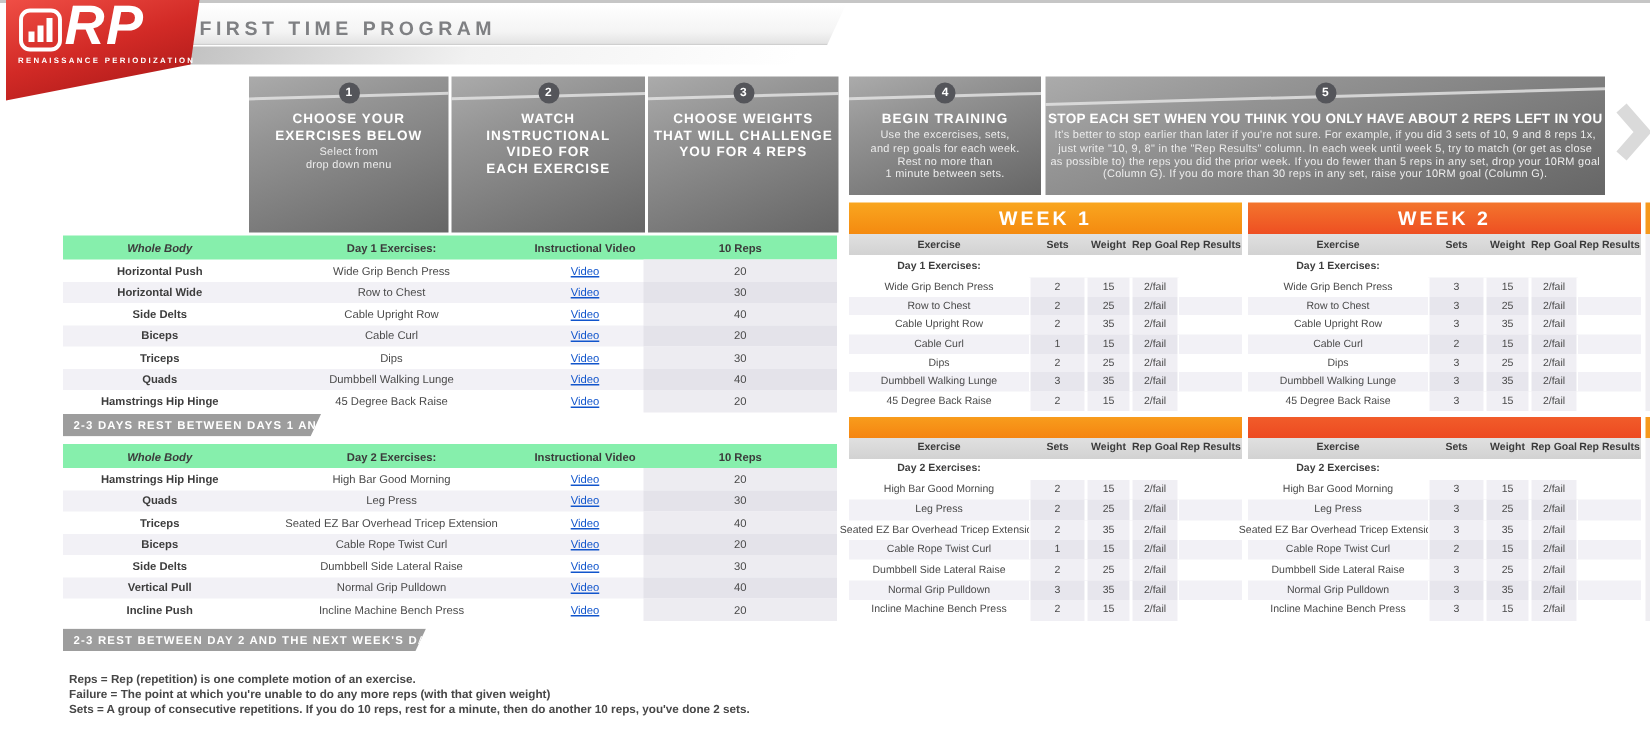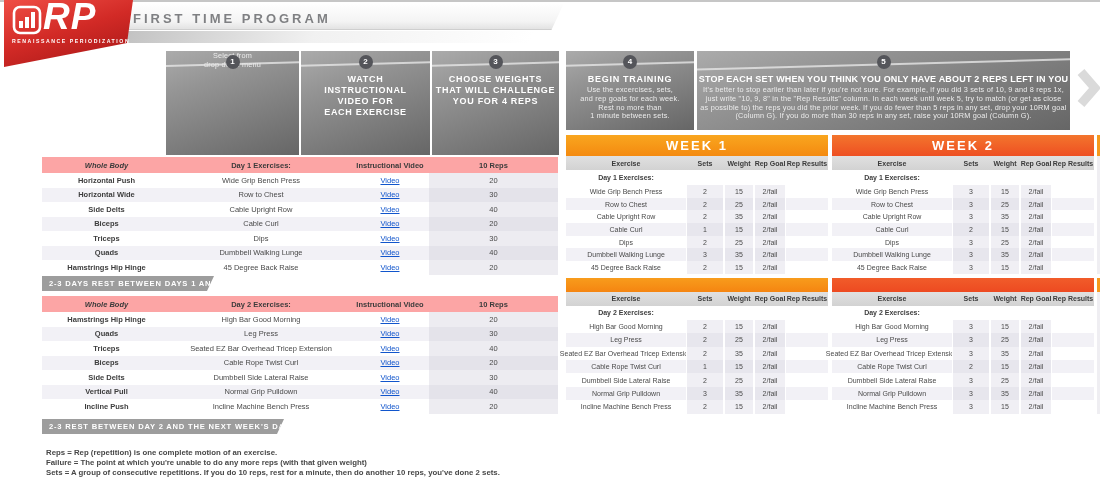--- a/index.html
+++ b/index.html
@@ -46,21 +46,21 @@
   .step4 { left:566px; width:128px; height:79px; }
   .step5 { left:697px; width:373px; height:79px; }
   .step5 .step-title { letter-spacing:.2px; }
 
   .chevron { position:absolute; left:1076px; top:67px; }
 
   
   .ltable { position:absolute; left:42px; width:516px; }
   .ltable-d1 { top:157px; } .ltable-d2 { top:296px; }
   .lrow { display:grid; grid-template-columns:129px 180px 78px 129px; }
-  .lhead { height:16px; background:#fca5a5; }
+  .lhead { height:16px; background:#86efac; }
   .lhead .cell { font-weight:bold; color:#3b3b3b; }
   .ldata { height:14.5px; }
   .lrows > div:nth-of-type(even) { background:#f2f1f6; }
   .cell { display:flex; align-items:center; justify-content:center; font-size:7.5px;
     color:#4a4a4a; white-space:nowrap; }
   .cell.muscle { font-weight:bold; color:#3d3d3d; }
   .cell.wholebody { font-style:italic; }
   .cell.reps { background:#edecf1; }
   .lrows > div:nth-of-type(even) .cell.reps { background:#e4e3ea; }
   a.vlink { color:#1155cc; text-decoration:underline; font-size:7.5px; cursor:pointer; }
@@ -132,20 +132,22 @@
         <rect x="27" y="12" width="4" height="16" fill="#ffffff"></rect>
       </g>
     </svg>
     <div class="logo-rp">RP</div>
     <div class="logo-brand">RENAISSANCE PERIODIZATION</div>
   </div>
 
   <div class="step step1">
     <div class="ribbon"></div>
     <div class="step-num">1</div>
+    <div class="step-title">CHOOSE YOUR
+EXERCISES BELOW</div>
     <div class="step-sub">Select from
 drop down menu</div>
   </div>
   <div class="step step2">
     <div class="ribbon"></div>
     <div class="step-num">2</div>
     <div class="step-title">WATCH
 INSTRUCTIONAL
 VIDEO FOR
 EACH EXERCISE</div>

